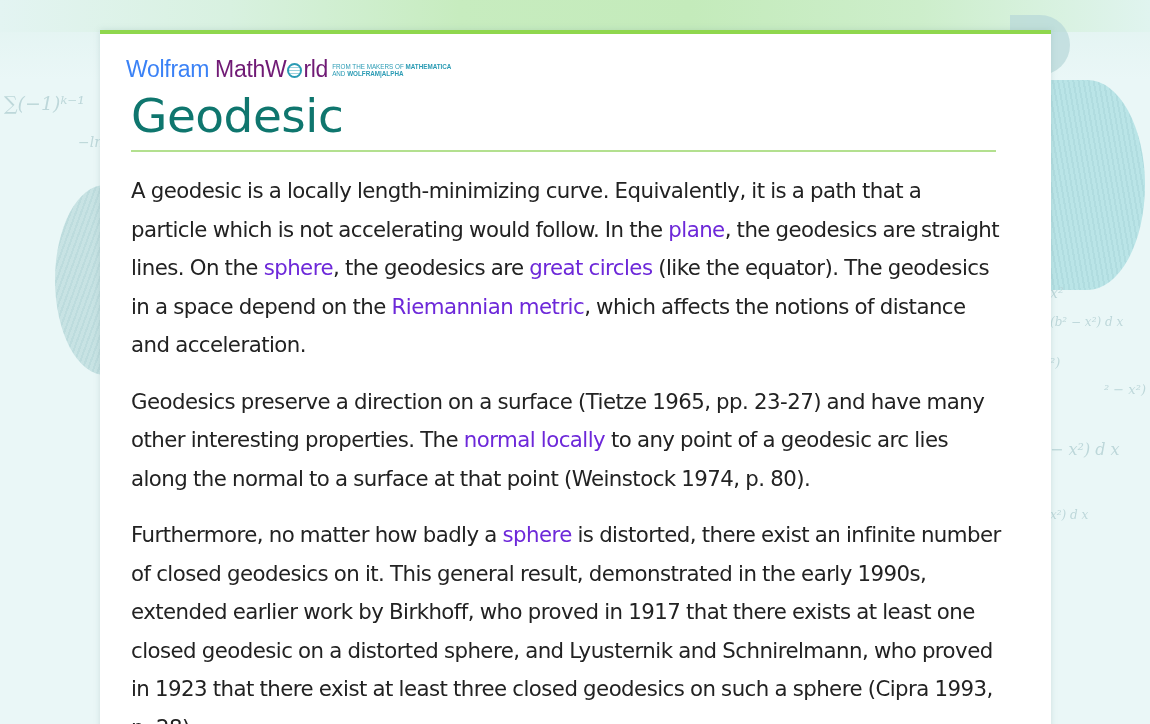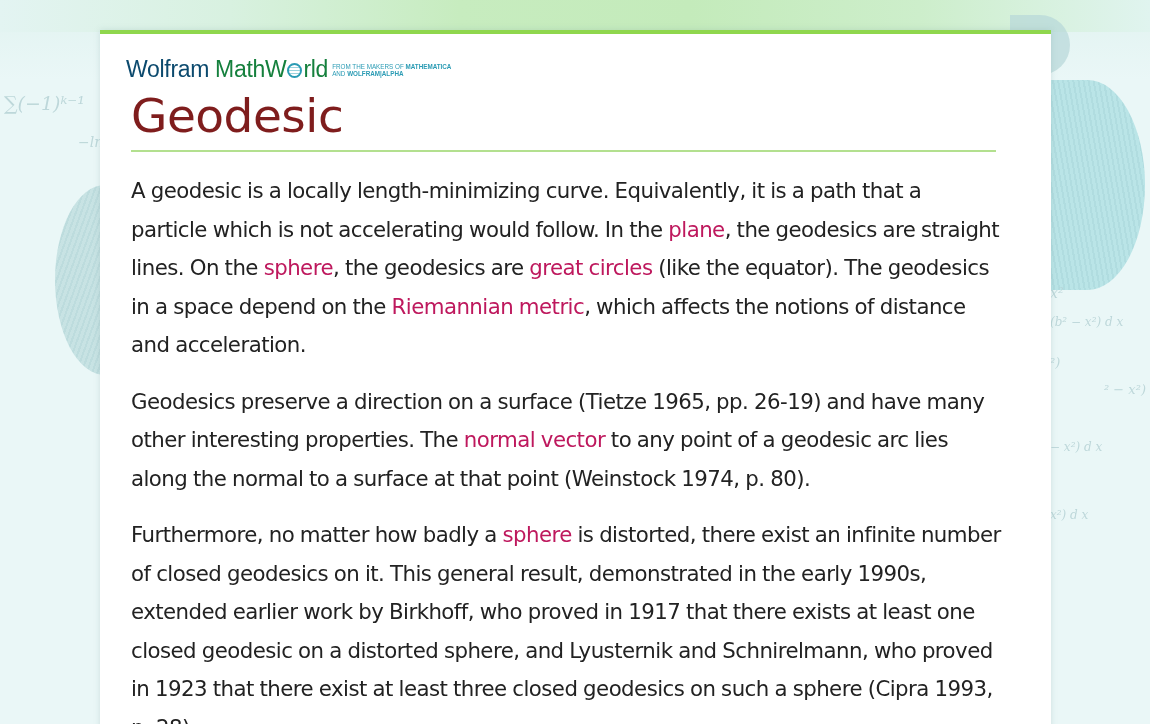--- a/index.html
+++ b/index.html
@@ -41,77 +41,77 @@
   }
   .card {
     position: absolute; left: 100px; top: 30px; width: 951px; height: 700px;
     background: #ffffff; border-top: 4px solid #8fd74d;
     box-shadow: 0 0 6px rgba(120,160,160,0.25);
   }
   .logo {
     position: absolute; left: 26px; top: 22px; display: flex; align-items: center;
     font-family: "Liberation Sans", sans-serif;
   }
-  .logo-wolfram { font-size: 23px; color: #0c4a6e; letter-spacing: -0.3px; }
-  .logo-mathworld { font-size: 23px; color: #15803d; margin-left: 6px; letter-spacing: -0.3px; }
+  .logo-wolfram { font-size: 23px; color: #3b82f6; letter-spacing: -0.3px; }
+  .logo-mathworld { font-size: 23px; color: #701a75; margin-left: 6px; letter-spacing: -0.3px; }
   .logo-globe {
     display: inline-block; width: 15px; height: 15px; border-radius: 50%;
     border: 2px solid #2a9bb4; box-sizing: border-box; vertical-align: -1px; margin: 0 1px;
     background: repeating-linear-gradient(0deg, #ffffff 0 2px, #9bd3de 2px 3px);
   }
   .logo-tag {
     margin-left: 4px; font-size: 6.3px; line-height: 7px; color: #2a9bb4; text-transform: uppercase;
     display: flex; flex-direction: column;
   }
   .logo-tag b { font-weight: bold; }
   .title {
     position: absolute; left: 31px; top: 54px; margin: 0;
     font-family: "DejaVu Sans", sans-serif; font-weight: normal;
-    font-size: 47px; color: #7f1d1d; letter-spacing: -0.5px;
+    font-size: 47px; color: #0f766e; letter-spacing: -0.5px;
   }
   .rule {
     position: absolute; left: 31px; top: 116px; width: 865px; height: 2px; background: #b3e08f;
   }
   .content {
     position: absolute; left: 31px; top: 138px; width: 870px;
     font-family: "DejaVu Sans", sans-serif; font-size: 21.3px; line-height: 38.5px;
     color: #222222; letter-spacing: -0.55px; word-spacing: -0.5px;
   }
   .content p { margin: 0 0 18px 0; }
-  .content a { color: #be185d; text-decoration: none; }
+  .content a { color: #6d28d9; text-decoration: none; }
 </style>
 </head>
 <body>
 
 <div class="bg">
   <div class="top-band"></div>
   <div class="math" style="left:4px; top:92px; font-size:19px;">∑(−1)ᵏ⁻¹</div>
   <div class="math" style="left:78px; top:134px; font-size:14px;">−ln</div>
   <div class="shape-left"></div>
   <div class="shape-right-top"></div>
   <div class="shape-right"></div>
   <div class="math" style="left:1050px; top:285px; font-size:14px;">x²</div>
   <div class="math" style="left:1050px; top:315px; font-size:12px;">(b² − x²)  d x</div>
   <div class="math" style="left:1050px; top:355px; font-size:13px;">²)</div>
   <div class="math" style="left:1104px; top:382px; font-size:13px;">² − x²)  d x</div>
-  <div class="math" style="left:1050px; top:440px; font-size:12px;">− x²)  d x</div>
+  <div class="math" style="left:1050px; top:440px; font-size:16px;">− x²)  d x</div>
   <div class="math" style="left:1050px; top:508px; font-size:12px;">x²)  d x</div>
 </div>
 
 <div class="card">
   <div class="logo">
     <span class="logo-wolfram">Wolfram</span>
     <span class="logo-mathworld"><span>MathW</span><span class="logo-globe"></span><span>rld</span></span>
     <span class="logo-tag">
       <span><span>FROM THE MAKERS OF </span><b>MATHEMATICA</b></span>
       <span><span>AND </span><b>WOLFRAM|ALPHA</b></span>
     </span>
   </div>
 
   <h1 class="title">Geodesic</h1>
   <div class="rule"></div>
 
   <div class="content" id="content">
       <p><span>A geodesic is a locally length-minimizing curve. Equivalently, it is a path that a particle which is not accelerating would follow. In the </span><a href="#">plane</a><span>, the geodesics are straight lines. On the </span><a href="#">sphere</a><span>, the geodesics are </span><a href="#">great circles</a><span> (like the equator). The geodesics in a space depend on the </span><a href="#">Riemannian metric</a><span>, which affects the notions of distance and acceleration.</span></p>
-      <p><span>Geodesics preserve a direction on a surface (Tietze 1965, pp. 26-19) and have many other interesting properties. The </span><a href="#">normal vector</a><span> to any point of a geodesic arc lies along the normal to a surface at that point (Weinstock 1974, p. 80).</span></p>
+      <p><span>Geodesics preserve a direction on a surface (Tietze 1965, pp. 23-27) and have many other interesting properties. The </span><a href="#">normal locally</a><span> to any point of a geodesic arc lies along the normal to a surface at that point (Weinstock 1974, p. 80).</span></p>
       <p><span>Furthermore, no matter how badly a </span><a href="#">sphere</a><span> is distorted, there exist an infinite number of closed geodesics on it. This general result, demonstrated in the early 1990s, extended earlier work by Birkhoff, who proved in 1917 that there exists at least one closed geodesic on a distorted sphere, and Lyusternik and Schnirelmann, who proved in 1923 that there exist at least three closed geodesics on such a sphere (Cipra 1993, p. 28).</span></p>
     </div>
 </div>
 
 </body></html>

